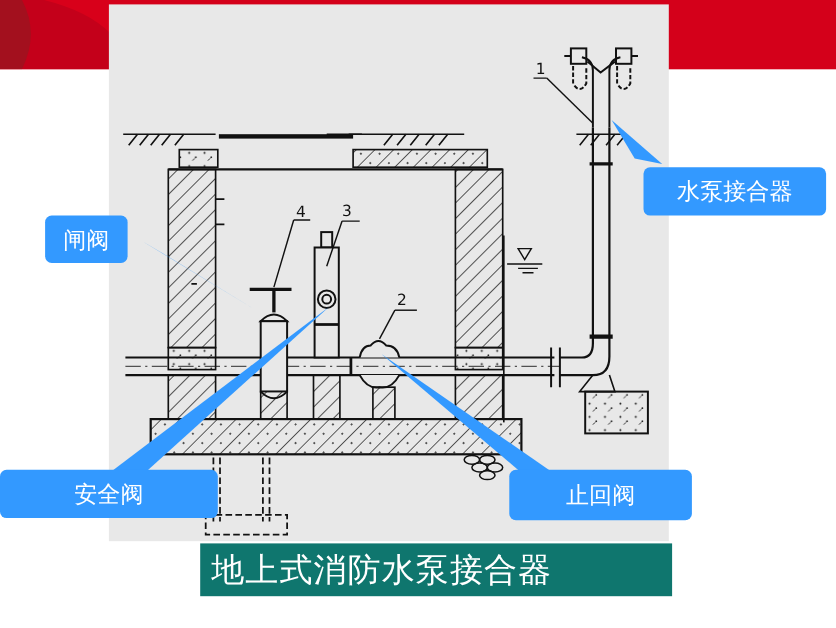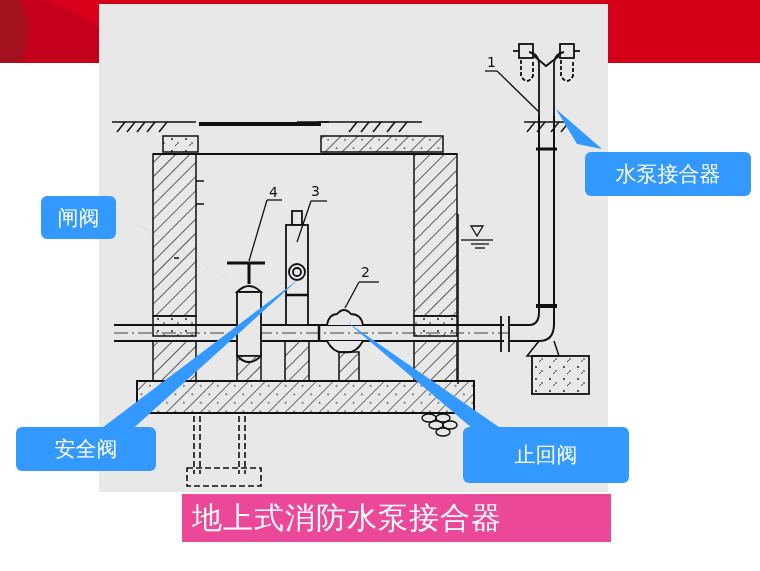--- a/index.html
+++ b/index.html
@@ -2,21 +2,21 @@
 <html><head>
 <meta charset="utf-8">
 <style>
   html, body { margin:0; padding:0; }
   body { width:760px; height:571px; position:relative; overflow:hidden; background:#ffffff; font-family:"DejaVu Sans", sans-serif; }
   .banner { position:absolute; left:0; top:0; width:760px; height:63px; background:#d4001a; }
   .banner-swoosh { position:absolute; left:0; top:0; width:100px; height:63px; overflow:hidden; }
   .figure { position:absolute; left:99px; top:4px; width:509px; height:488px; background:#e8e8e8; }
   .figure svg { position:absolute; left:0; top:0; }
   .callout { position:absolute; background:#3399ff; color:#ffffff; border-radius:6px; display:flex; align-items:center; justify-content:center; font-size:21px; font-family:"DejaVu Serif", serif; }
-  .caption { position:absolute; left:182px; top:494px; width:429px; height:48px; background:#ec4899; color:#ffffff; font-size:30px; font-family:"DejaVu Serif", serif; display:flex; align-items:center; padding-left:10px; box-sizing:border-box; letter-spacing:1px; }
+  .caption { position:absolute; left:182px; top:494px; width:429px; height:48px; background:#0f766e; color:#ffffff; font-size:30px; font-family:"DejaVu Serif", serif; display:flex; align-items:center; padding-left:10px; box-sizing:border-box; letter-spacing:1px; }
   .num { font-family:"DejaVu Sans", sans-serif; font-size:14px; fill:#111; }
 </style>
 </head>
 <body>
 
 <div class="banner">
   <svg class="banner-swoosh" width="100" height="63" viewBox="0 0 100 63">
     <rect x="0" y="0" width="100" height="63" fill="#c4001a"></rect>
     <path d="M0,0 L20,0 Q36,30 20,63 L0,63 Z" fill="#a3101e"></path>
     <path d="M40,0 Q80,10 100,30 L100,0 Z" fill="#d8001a"></path>
@@ -173,17 +173,17 @@
     <g fill="#3399ff">
       <polygon points="30,215 50,227 150,288"></polygon>
       <polygon points="-5,430 28,430 200,275"></polygon>
       <polygon points="380,430 410,430 248,318"></polygon>
       <polygon points="503,145 478,140 457,105"></polygon>
     </g>
   </svg>
 </div>
 
 <div class="callout" style="left:41px; top:196px; width:75px; height:43px;">闸阀</div>
-<div class="callout" style="left:16px; top:427px; width:140px; height:44px;">安全阀</div>
-<div class="callout" style="left:463px; top:427px; width:166px; height:56px;">止回阀</div>
+<div class="callout" style="left:0; top:427px; width:198px; height:44px;">安全阀</div>
+<div class="callout" style="left:463px; top:427px; width:166px; height:46px;">止回阀</div>
 <div class="callout" style="left:585px; top:152px; width:166px; height:44px;">水泵接合器</div>
 
 <div class="caption">地上式消防水泵接合器</div>
 
 </body></html>

